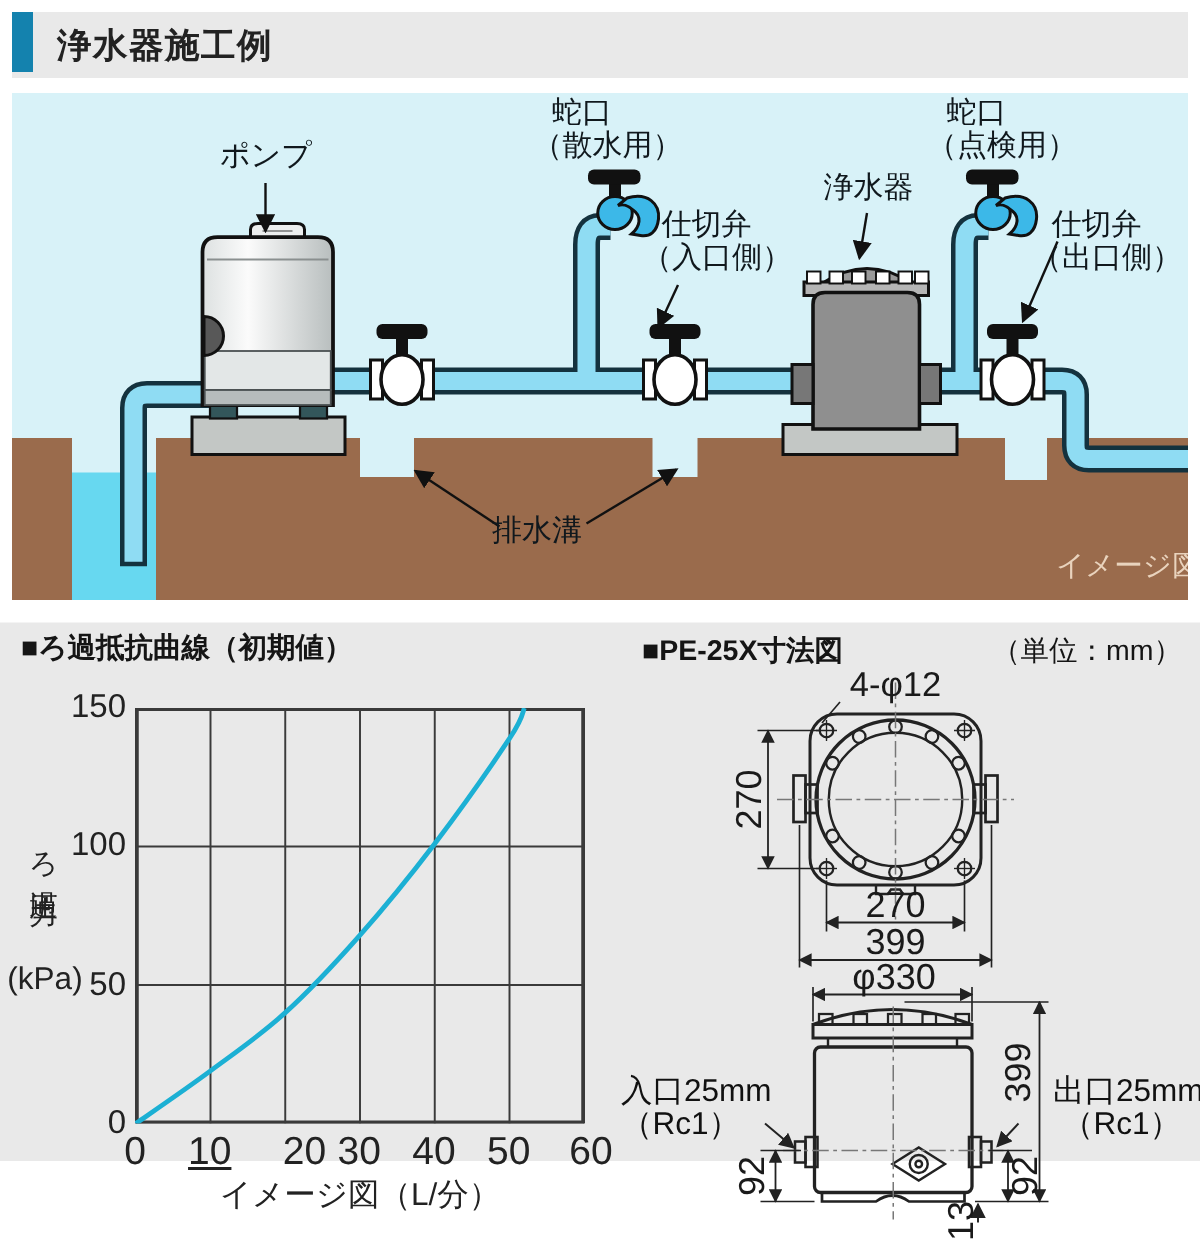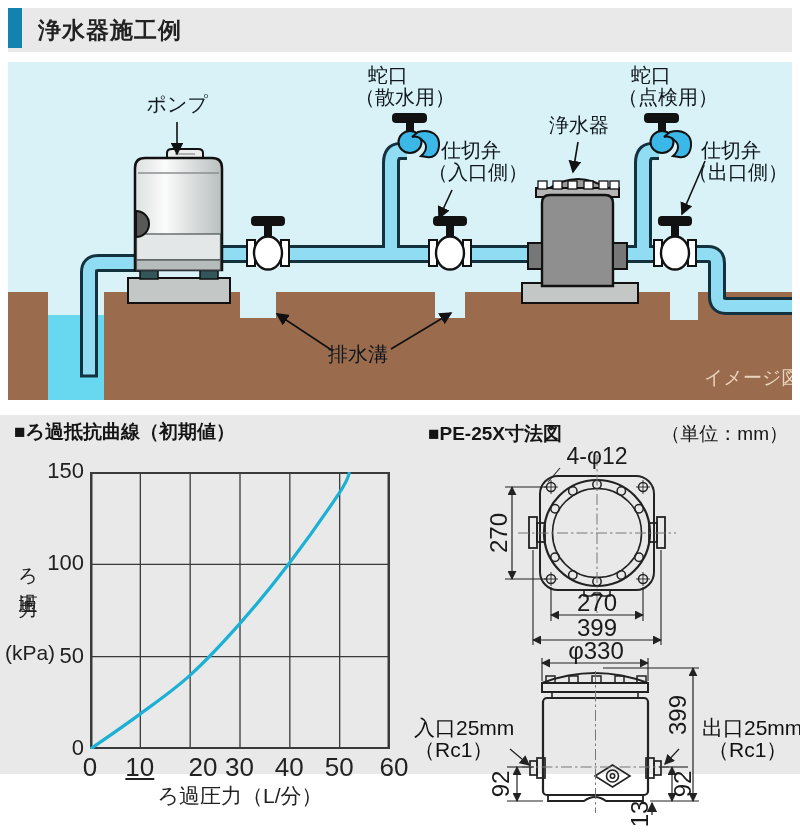--- a/index.html
+++ b/index.html
@@ -153,21 +153,21 @@
   <div class="lbl" style="left:320px;top:281px;">排水溝</div>
   <div class="lbl" id="note-imagefig" style="left:696px;top:305px;">イメージ図</div>
 </div>
 
 <div id="bottom">
 
   <div id="chart-area">
     <div class="sec-title" style="left:14px;top:4px;">■ろ過抵抗曲線（初期値）</div>
     <div id="ylabel">ろ過圧力</div>
     <div id="ylabel-unit">(kPa)</div>
-    <div id="xlabel">ろ過圧力（L/分）</div>
+    <div id="xlabel">イメージ図（L/分）</div>
     <svg id="plot" class="abs" style="left:90px;top:57px;" width="300" height="277" viewBox="0 0 299 277">
         <g stroke="#3a3a3a" stroke-width="1.3">
           <line x1="0" y1="0" x2="0" y2="277"></line>
           <line x1="49.83333333333333" y1="0" x2="49.83333333333333" y2="277"></line>
           <line x1="99.66666666666666" y1="0" x2="99.66666666666666" y2="277"></line>
           <line x1="149.5" y1="0" x2="149.5" y2="277"></line>
           <line x1="199.33333333333331" y1="0" x2="199.33333333333331" y2="277"></line>
           <line x1="249.16666666666669" y1="0" x2="249.16666666666669" y2="277"></line>
           <line x1="299" y1="0" x2="299" y2="277"></line>
           <line x1="0" y1="277" x2="299" y2="277"></line>

